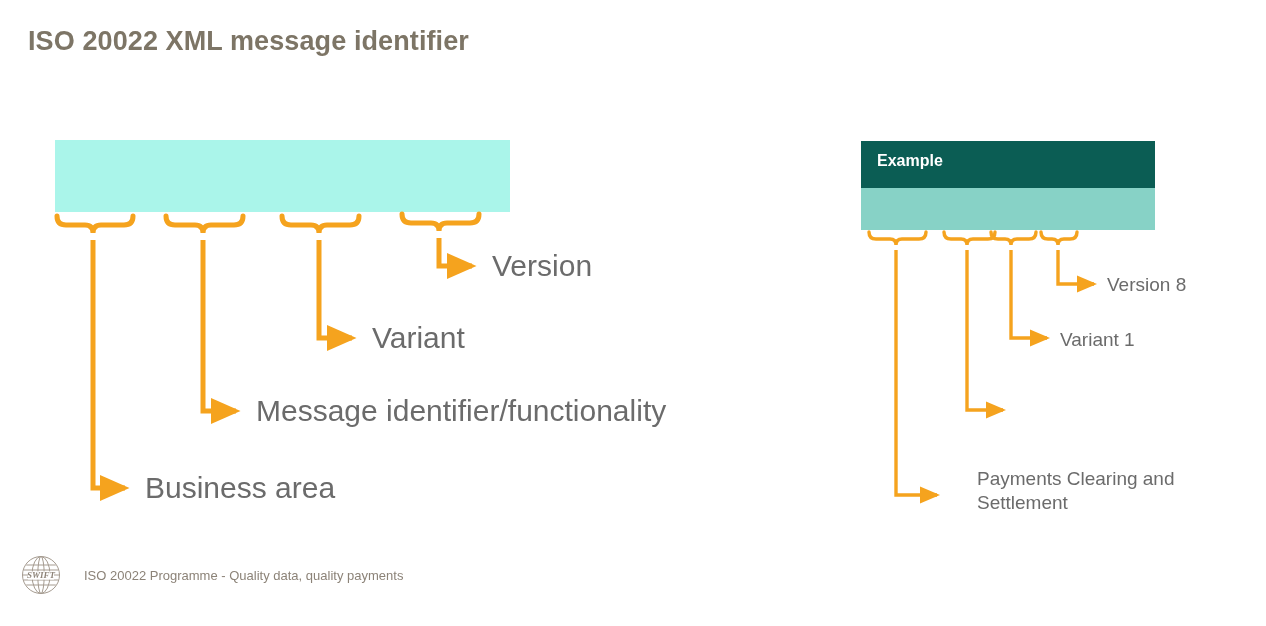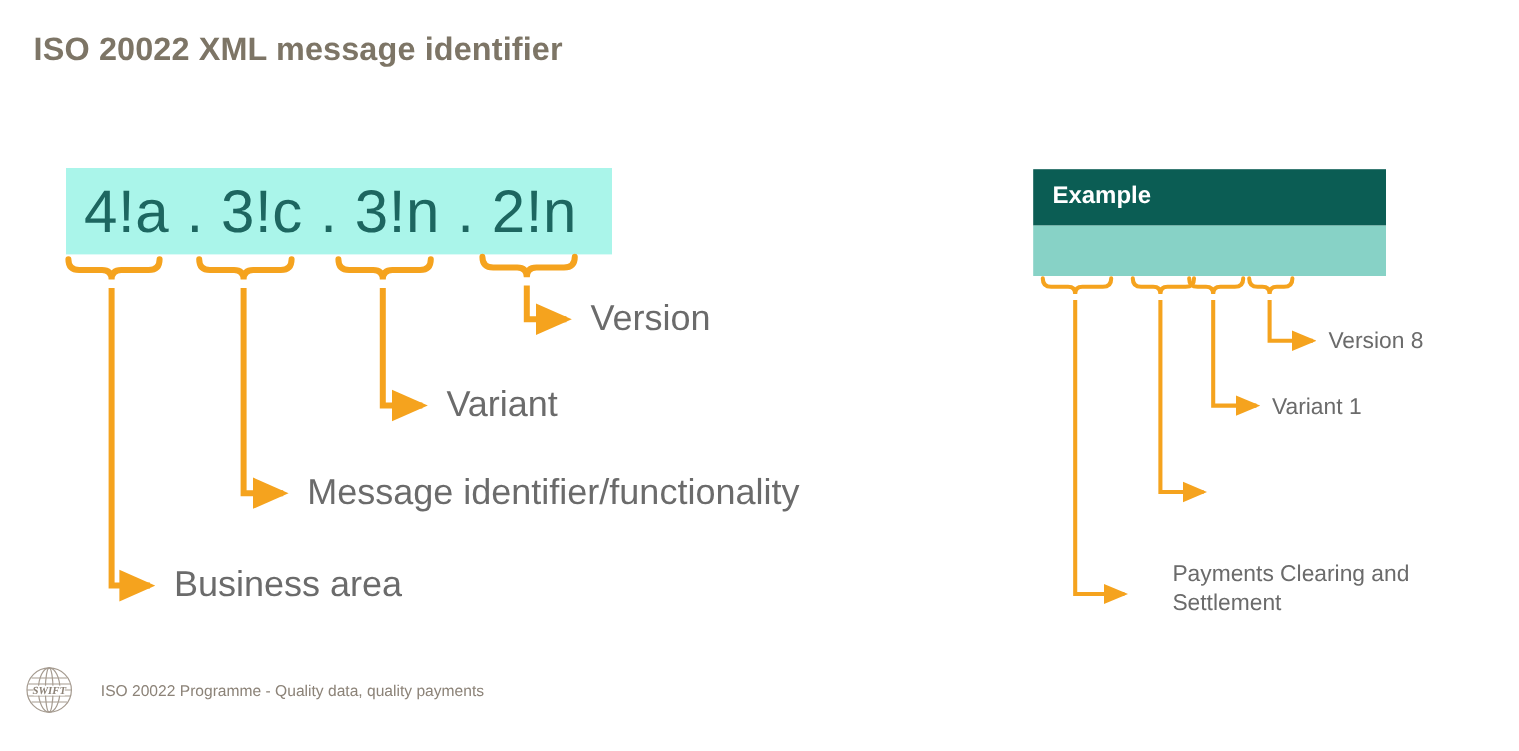--- a/index.html
+++ b/index.html
@@ -66,21 +66,21 @@
     left: 0;
     top: 0;
     width: 294px;
     height: 47px;
     background: #0b5d54;
   }
   .example-header-label {
     position: absolute;
     left: 16px;
     top: 11px;
-    font-size: 20px;
+    font-size: 16px;
     font-weight: bold;
     color: #ffffff;
     white-space: nowrap;
     text-align: center;
   }
   .example-body {
     position: absolute;
     left: 0;
     top: 47px;
     width: 294px;
@@ -142,21 +142,20 @@
   }
 </style>
 </head>
 <body>
 
 <div id="slide">
 
   <div id="slide-title">ISO 20022 XML message identifier</div>
 
   <div class="format-band"></div>
-  <div class="format-text">4!a . 3!c . 3!n . 2!n</div>
 
   <div class="example-box">
     <div class="example-header"></div>
     <div class="example-body"></div>
   </div>
   <div class="example-header-label" style="position:absolute;left:877px;top:152px;">Example</div>
 
   <svg id="overlay" viewBox="0 0 1266 626">
     <defs>
       <marker id="arrow-lg" viewBox="0 0 10 10" refX="8.5" refY="5" markerWidth="6" markerHeight="6" orient="auto-start-reverse">

